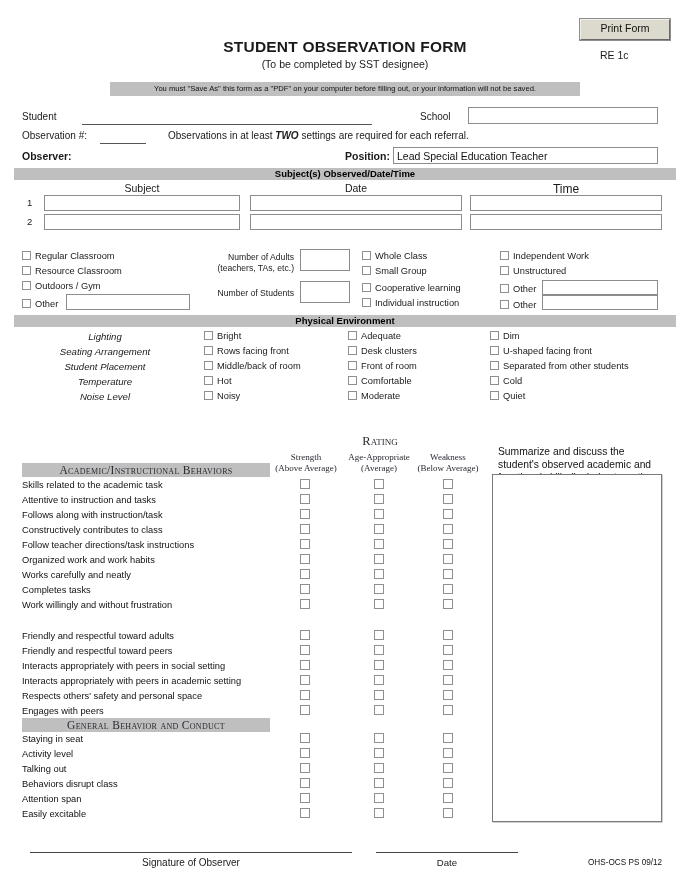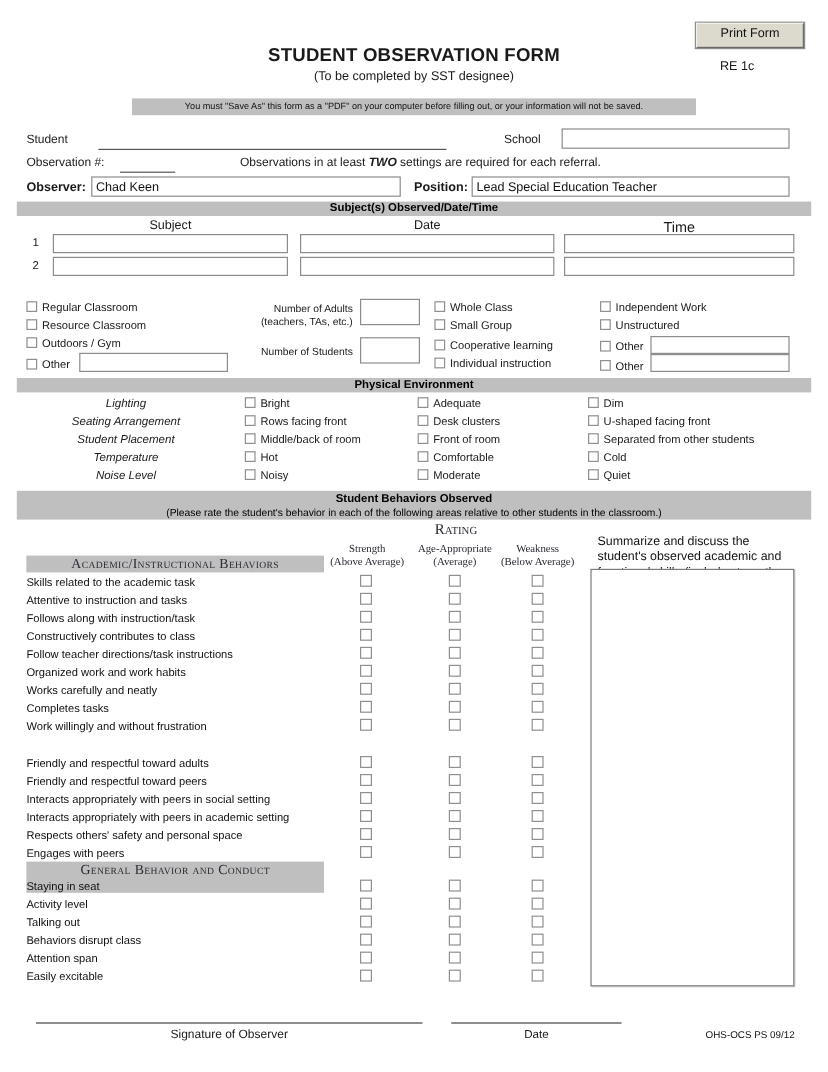--- a/index.html
+++ b/index.html
@@ -87,24 +87,23 @@
   <div class="abs uline" style="left:82px;top:124px;width:290px;height:0;"></div>
   <div class="abs" style="left:84px;top:112px;width:286px;font-size:10.5px;"></div>
 
   <div class="abs lbl" style="left:420px;top:111px;">School</div>
   <div class="abs field" style="left:468px;top:107px;width:190px;height:17px;"></div>
 
   <div class="abs lbl" style="left:22px;top:130px;">Observation #:</div>
   <div class="abs uline" style="left:100px;top:143px;width:46px;height:0;"></div>
   <div class="abs" style="left:102px;top:131px;width:44px;font-size:10.5px;"></div>
 
-  <div class="abs lbl" style="left:168px;top:130px;white-space:nowrap;margin-left:32px;"><span>Observations in at least </span><b><i>TWO</i></b><span> settings are required for each referral.</span></div>
+  <div class="abs lbl" style="left:168px;top:130px;white-space:nowrap;"><span>Observations in at least </span><b><i>TWO</i></b><span> settings are required for each referral.</span></div>
 
   <div class="abs" style="left:22px;top:150px;font-size:10.5px;font-weight:bold;">Observer:</div>
-  <div class="abs field" style="left:76px;top:147px;width:258px;height:17px;line-height:16px;">Chad Keen</div>
 
   <div class="abs" style="left:345px;top:150px;font-size:10.5px;font-weight:bold;">Position:</div>
   <div class="abs field" style="left:393px;top:147px;width:265px;height:17px;line-height:16px;">Lead Special Education Teacher</div>
 
   <div class="abs band" style="left:14px;top:168px;width:662px;height:12px;line-height:12px;padding:0;">Subject(s) Observed/Date/Time</div>
 
   <div class="abs" style="left:44px;top:182px;width:196px;text-align:center;font-size:10.5px;">Subject</div>
   <div class="abs" style="left:250px;top:182px;width:212px;text-align:center;font-size:10.5px;">Date</div>
   <div class="abs" style="left:470px;top:182px;width:192px;text-align:center;font-size:12px;">Time</div>
 
@@ -162,24 +161,20 @@
   <div class="abs cbrow" style="left:348px;top:361px;"><span class="cb"></span><span>Front of room</span></div>
   <div class="abs cbrow" style="left:348px;top:376px;"><span class="cb"></span><span>Comfortable</span></div>
   <div class="abs cbrow" style="left:348px;top:391px;"><span class="cb"></span><span>Moderate</span></div>
 
   <div class="abs cbrow" style="left:490px;top:331px;"><span class="cb"></span><span>Dim</span></div>
   <div class="abs cbrow" style="left:490px;top:346px;"><span class="cb"></span><span>U-shaped facing front</span></div>
   <div class="abs cbrow" style="left:490px;top:361px;"><span class="cb"></span><span>Separated from other students</span></div>
   <div class="abs cbrow" style="left:490px;top:376px;"><span class="cb"></span><span>Cold</span></div>
   <div class="abs cbrow" style="left:490px;top:391px;"><span class="cb"></span><span>Quiet</span></div>
 
-  <div class="abs band" style="left:14px;top:409px;width:662px;height:24px;padding:0;line-height:12px;">
-    <div style="padding-top:1px;">Student Behaviors Observed</div>
-    <div class="sub">(Please rate the student's behavior in each of the following areas relative to other students in the classroom.)</div>
-  </div>
 
   <div class="abs ratetitle" style="left:270px;top:434px;width:220px;">Rating</div>
 
   <div class="abs ratehdr" style="left:268px;top:452px;width:76px;"><span>Strength</span><br><span>(Above Average)</span></div>
   <div class="abs ratehdr" style="left:336px;top:452px;width:86px;"><span>Age-Appropriate</span><br><span>(Average)</span></div>
   <div class="abs ratehdr" style="left:406px;top:452px;width:84px;"><span>Weakness</span><br><span>(Below Average)</span></div>
 
   <div class="abs serifhdr" style="left:22px;top:463px;width:248px;height:14px;line-height:14px;">Academic/Instructional Behaviors</div>
 
   <div class="abs itemtxt" style="left:22px;top:480px;">Skills related to the academic task</div>
@@ -244,21 +239,21 @@
   <div class="rcb" style="left:374px;top:690px;"></div>
   <div class="rcb" style="left:374px;top:705px;"></div>
 
   <div class="rcb" style="left:443px;top:630px;"></div>
   <div class="rcb" style="left:443px;top:645px;"></div>
   <div class="rcb" style="left:443px;top:660px;"></div>
   <div class="rcb" style="left:443px;top:675px;"></div>
   <div class="rcb" style="left:443px;top:690px;"></div>
   <div class="rcb" style="left:443px;top:705px;"></div>
 
-  <div class="abs serifhdr" style="left:22px;top:718px;width:248px;height:26px;line-height:14px;">General Behavior and Conduct</div>
+  <div class="abs serifhdr" style="left:22px;top:718px;width:248px;height:14px;line-height:14px;">General Behavior and Conduct</div>
 
   <div class="abs itemtxt" style="left:22px;top:734px;">Staying in seat</div>
   <div class="abs itemtxt" style="left:22px;top:749px;">Activity level</div>
   <div class="abs itemtxt" style="left:22px;top:764px;">Talking out</div>
   <div class="abs itemtxt" style="left:22px;top:779px;">Behaviors disrupt class</div>
   <div class="abs itemtxt" style="left:22px;top:794px;">Attention span</div>
   <div class="abs itemtxt" style="left:22px;top:809px;">Easily excitable</div>
 
   <div class="rcb" style="left:300px;top:733px;"></div>
   <div class="rcb" style="left:300px;top:748px;"></div>

